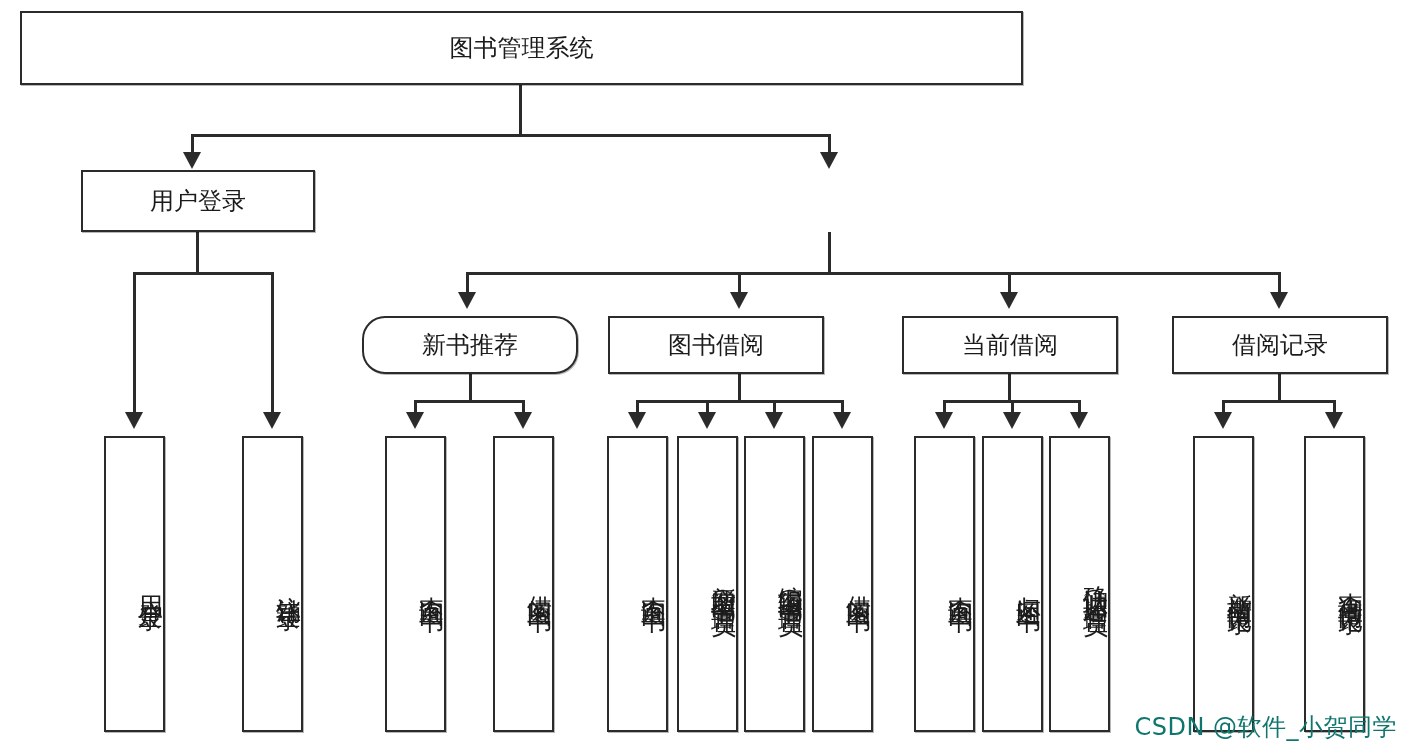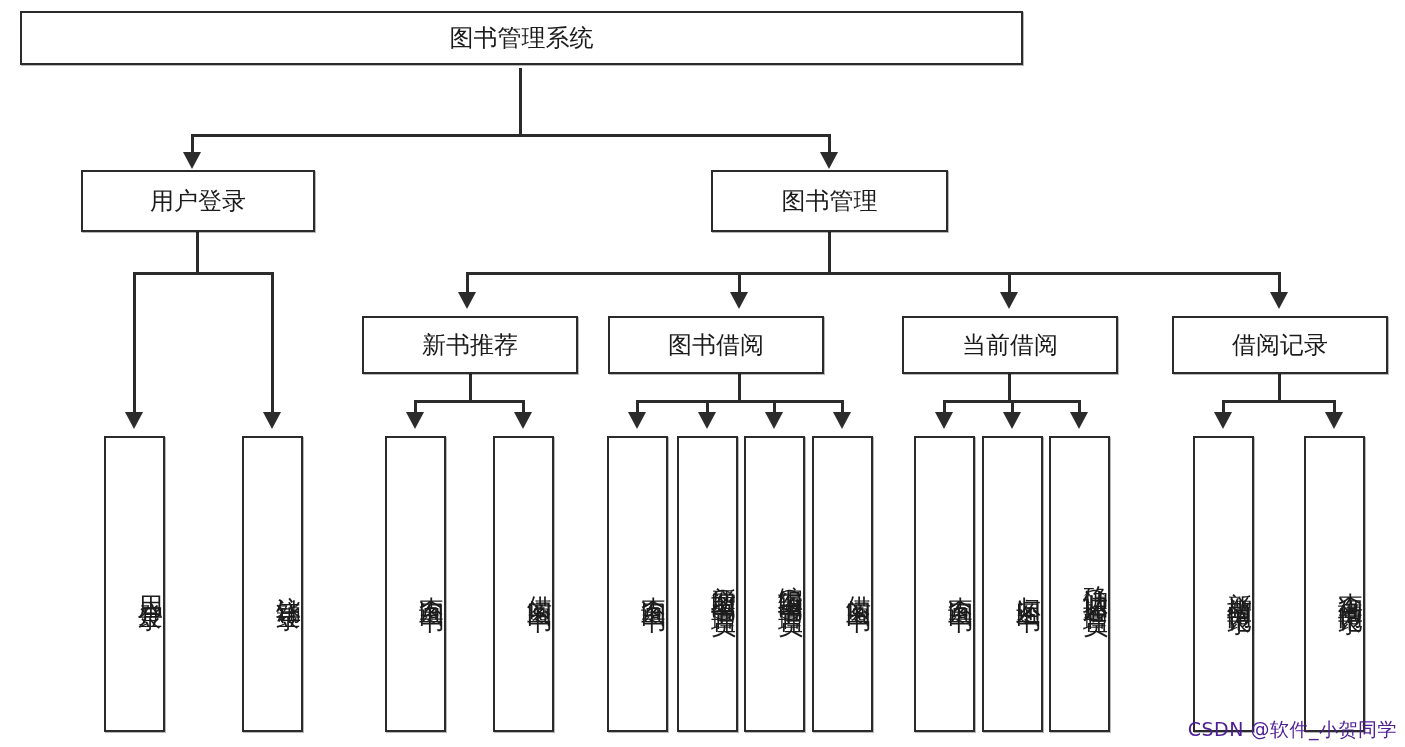--- a/index.html
+++ b/index.html
@@ -56,22 +56,22 @@
     position:absolute;
     width:0;height:0;
     border-left:9px solid transparent;
     border-right:9px solid transparent;
     border-top:17px solid #2b2b2b;
   }
   #watermark{
     position:absolute;
     right:8px;
     bottom:4px;
-    font-size:19px;
-    color:#4c1d95;
+    font-size:24px;
+    color:#0f766e;
     letter-spacing:0.5px;
     white-space:nowrap;
     pointer-events:none;
   }
 </style>
 </head>
 <body>
 
 <div id="canvas">
 
@@ -127,33 +127,30 @@
   <div class="line v" style="left:1078px;top:400px;width:3px;height:15px;"></div>
   <div class="arrow" style="left:1070px;top:412px;"></div>
 
   <div class="line v" style="left:1278px;top:374px;width:3px;height:28px;"></div>
   <div class="line h" style="left:1222px;top:400px;width:114px;height:3px;"></div>
   <div class="line v" style="left:1222px;top:400px;width:3px;height:15px;"></div>
   <div class="arrow" style="left:1214px;top:412px;"></div>
   <div class="line v" style="left:1333px;top:400px;width:3px;height:15px;"></div>
   <div class="arrow" style="left:1325px;top:412px;"></div>
 
-  <div class="node h" style="left:20px;top:11px;width:1003px;height:54px;">
+  <div class="node h" style="left:20px;top:11px;width:1003px;height:74px;">
     <span>图书管理系统</span>
   </div>
 
   <div class="node h" style="left:81px;top:170px;width:234px;height:62px;">
     <span>用户登录</span>
   </div>
 
-  <div class="node h" style="left:711px;top:170px;width:237px;height:62px;">
-    <span>图书管理</span>
-  </div>
-
-  <div class="node h" style="left:362px;top:316px;width:216px;height:58px;">
+
+  <div class="node h" style="left:362px;top:316px;width:216px;height:58px;border-radius:23px;">
     <span>新书推荐</span>
   </div>
 
   <div class="node h" style="left:608px;top:316px;width:216px;height:58px;">
     <span>图书借阅</span>
   </div>
 
   <div class="node h" style="left:1172px;top:316px;width:216px;height:58px;">
     <span>借阅记录</span>
   </div>

